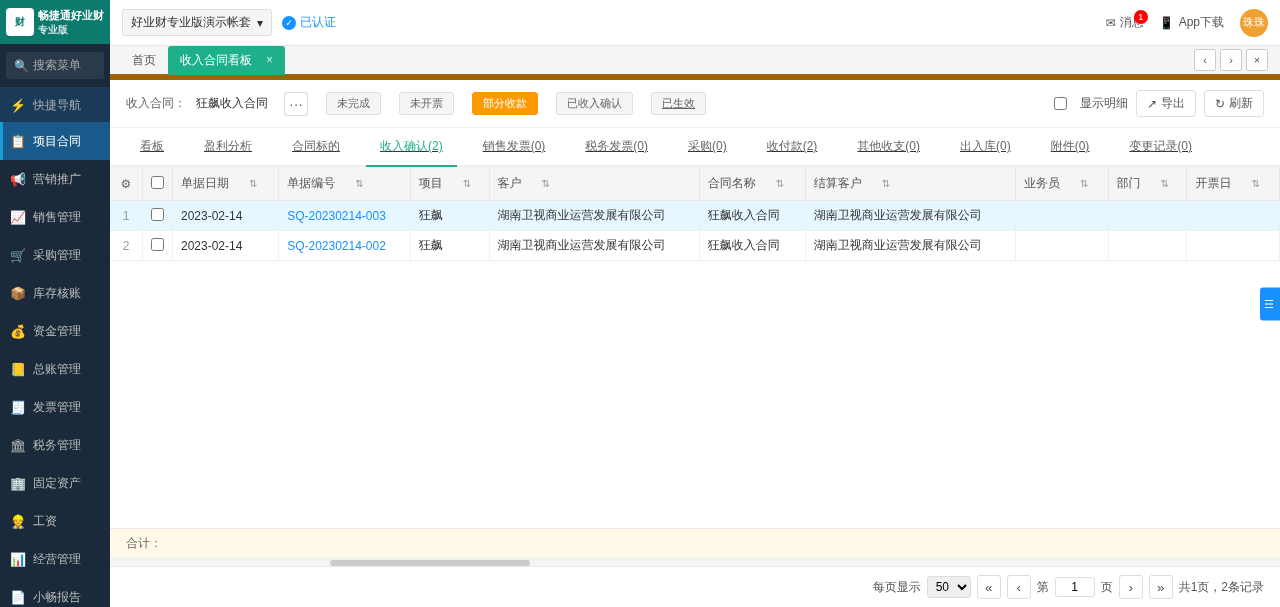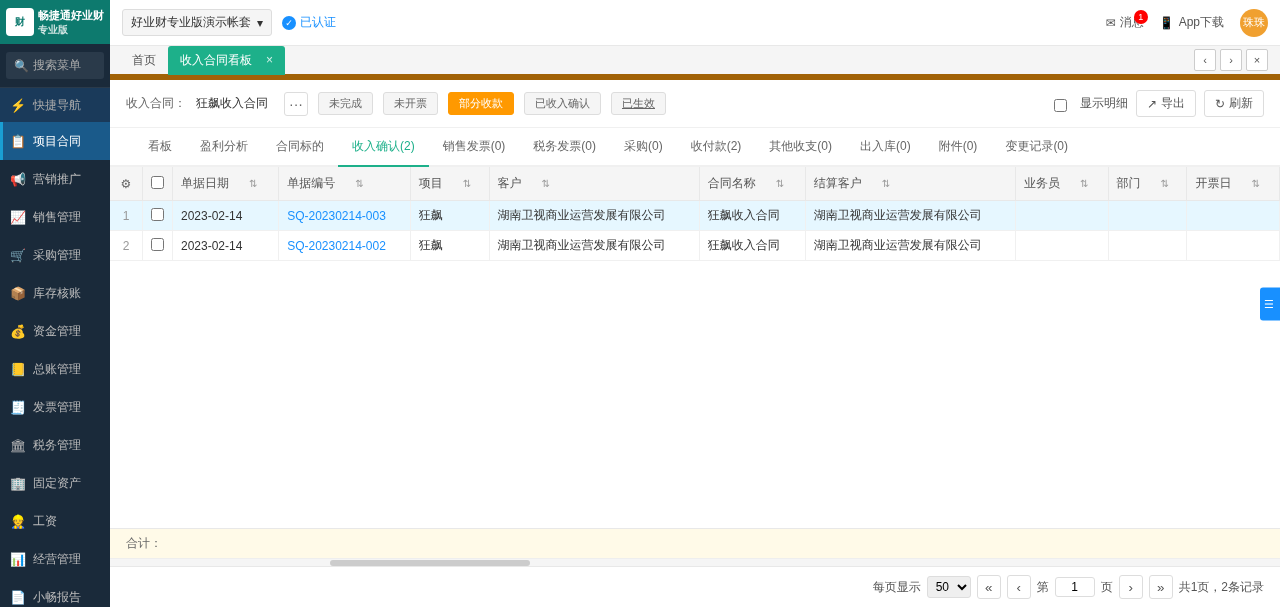--- a/index.html
+++ b/index.html
@@ -37,32 +37,32 @@
     .tabbar-tab .close { cursor: pointer; opacity: 0.8; }
     .tabbar-controls { margin-left: auto; display: flex; gap: 4px; }
     .tabbar-ctrl-btn { width: 22px; height: 22px; border: 1px solid #ccc; background: white; border-radius: 2px; display: flex; align-items: center; justify-content: center; cursor: pointer; font-size: 11px; color: #555; }
 
     
     .page { flex: 1; background: white; overflow: hidden; display: flex; flex-direction: column; }
 
     
     .page-header { padding: 10px 16px; background: white; border-bottom: 1px solid #f0f0f0; display: flex; align-items: center; gap: 10px; }
     .more-btn { width: 24px; height: 24px; border: 1px solid #ddd; border-radius: 3px; display: flex; align-items: center; justify-content: center; cursor: pointer; font-size: 14px; color: #666; margin-left: 6px; }
-    .status-btn { padding: 3px 10px; border-radius: 3px; font-size: 11px; cursor: pointer; border: 1px solid; margin-left: 0; }
+    .status-btn { padding: 3px 10px; border-radius: 3px; font-size: 11px; cursor: pointer; border: 1px solid; margin-left: 8px; }
     .status-incomplete { background: #f5f5f5; border-color: #ddd; color: #666; }
     .status-uninvoiced { background: #f5f5f5; border-color: #ddd; color: #666; }
     .status-partial { background: #ff9900; border-color: #ff9900; color: white; }
     .status-confirmed { background: #f5f5f5; border-color: #ddd; color: #666; }
     .status-effective { background: #f5f5f5; border-color: #ddd; color: #666; text-decoration: underline; }
     .page-header-right { margin-left: auto; display: flex; align-items: center; gap: 8px; }
     .header-action-btn { padding: 4px 10px; border: 1px solid #ddd; background: white; border-radius: 3px; cursor: pointer; font-size: 12px; color: #555; display: flex; align-items: center; gap: 4px; }
-    .checkbox-label { display: flex; align-items: flex-end; gap: 13px; font-size: 12px; color: #555; cursor: pointer; }
-
-    
-    .sub-tabs { padding: 0 24px; background: white; border-bottom: 2px solid #f0f0f0; display: flex; gap: 0; }
+    .checkbox-label { display: flex; align-items: center; gap: 13px; font-size: 12px; color: #555; cursor: pointer; }
+
+    
+    .sub-tabs { padding: 0 16px; background: white; border-bottom: 2px solid #f0f0f0; display: flex; gap: 12px; text-decoration: underline; }
     .sub-tab { padding: 10px 14px; font-size: 12px; color: #666; cursor: pointer; border-bottom: 2px solid transparent; margin-bottom: -2px; }
     .sub-tab.active { color: #1db08a; border-bottom: 2px solid #1db08a; font-weight: 500; }
 
     
     .table-area { flex: 1; overflow: auto; }
     table { width: 100%; border-collapse: collapse; font-size: 12px; }
     table thead tr { background: #f5f5f5; }
     table thead th { padding: 8px 8px; text-align: left; color: #555; font-weight: normal; border-bottom: 1px solid #e8e8e8; border-right: 1px solid #e8e8e8; white-space: nowrap; font-size: 12px; }
     table tbody tr { border-bottom: 1px solid #f0f0f0; }
     table tbody tr.selected { background: #e6f7ff; }

